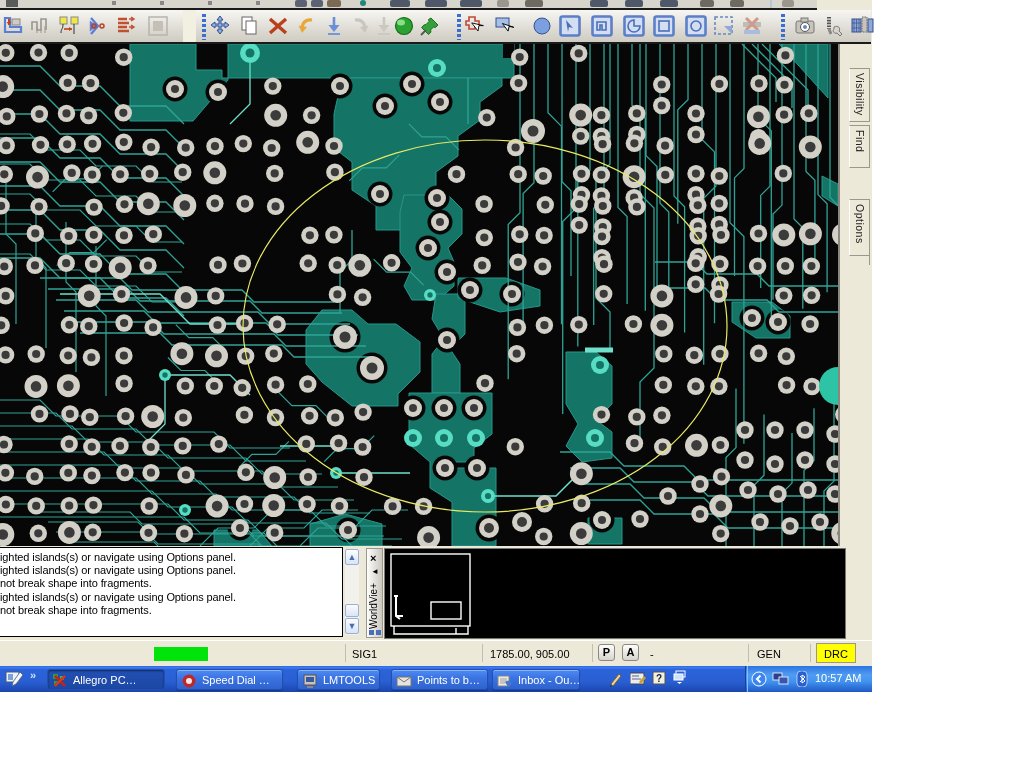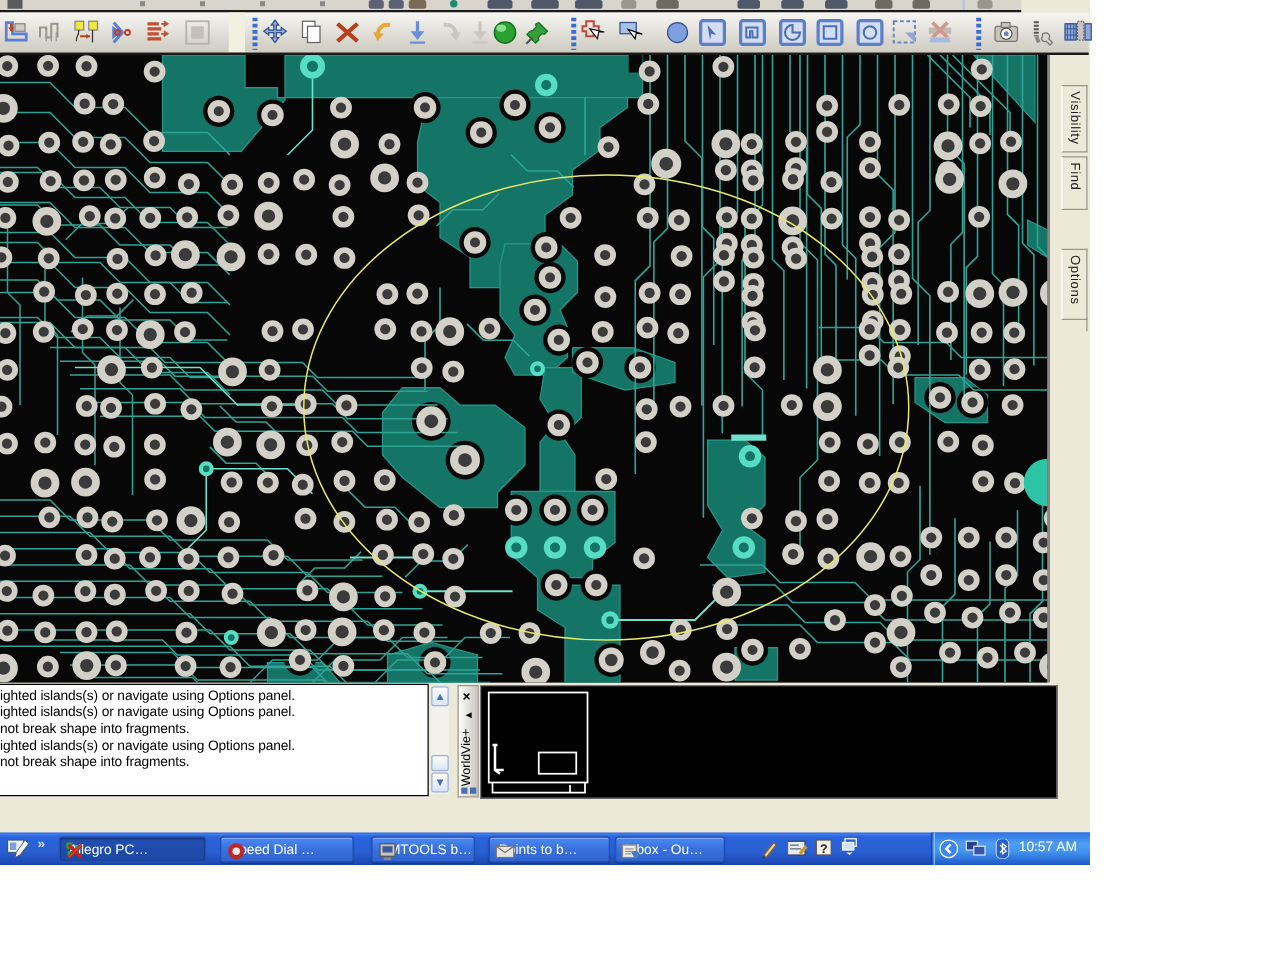--- a/index.html
+++ b/index.html
@@ -14,21 +14,21 @@
 #canvasedge { position:absolute; left:838px; top:44px; width:2px; height:502px; background:#8a877f; }
 .tab { position:absolute; left:849px; width:21px; background:#ece9d8; border:1px solid #9a978f; border-left:1px solid #fff; }
 .tab span { position:absolute; left:4px; top:4px; font-size:10.5px; color:#222; writing-mode:vertical-rl; letter-spacing:0.5px; }
 #msg { position:absolute; left:-2px; top:547px; width:345px; height:90px; background:#fff; border:1px solid #000; font-size:11px; color:#000; line-height:13.2px; letter-spacing:-0.1px; padding:3px 0 0 1px; white-space:nowrap; overflow:hidden; }
 #sb { position:absolute; left:345px; top:549px; width:14px; height:86px; background:#f2f1ec; }
 .sbb { position:absolute; left:0; width:14px; height:16px; background:linear-gradient(#fdfdfb,#d8e4f8); border:1px solid #9ab0d8; border-radius:2px; color:#4a6fb8; font-size:9px; text-align:center; line-height:14px; font-weight:bold; }
 #wvstrip { position:absolute; left:366px; top:548px; width:17px; height:90px; background:linear-gradient(90deg,#fdfdfb,#cac7bf); border:1px solid #9a978f; }
 #wvpanel { position:absolute; left:384px; top:548px; width:462px; height:91px; background:#000; border:1px solid #777; }
 #status { position:absolute; left:0; top:640px; width:872px; height:26px; background:#ece9d8; border-top:1px solid #fff; font-size:11px; color:#000; }
 #taskbar { position:absolute; left:0; top:666px; width:872px; height:26px; background:linear-gradient(#2c62d6 0%,#3f7cf0 5%,#2b63da 14%,#2a5fd2 60%,#1e4cb8 90%,#1a44a8 100%); }
-.tbtn { position:absolute; top:3px; height:21px; border-radius:3px; background:linear-gradient(#4e8bf4,#3a72e0 45%,#2f63cf); border:1px solid #2250b0; box-shadow:inset 0 1px 0 rgba(255,255,255,.35), 0 1px 1px rgba(0,0,0,.25); color:#fff; font-size:11px; line-height:21px; white-space:nowrap; overflow:hidden; padding-left:7px; }
+.tbtn { position:absolute; top:3px; height:21px; border-radius:3px; background:linear-gradient(#4e8bf4,#3a72e0 45%,#2f63cf); border:1px solid #2250b0; box-shadow:inset 0 1px 0 rgba(255,255,255,.35), 0 1px 1px rgba(0,0,0,.25); color:#fff; font-size:11px; line-height:21px; white-space:nowrap; overflow:hidden; padding-left:25px; }
 .tbtn svg, .tbtn .tic { position:absolute; left:4px; top:2.5px; }
 </style></head>
 <body>
 <div id="app">
   <div id="strip">
       <div style="position:absolute;left:6px;top:0;width:12px;height:7px;background:#5a5a5a"></div>
 <div style="position:absolute;left:112px;top:1px;width:4px;height:4px;background:#888"></div>
 <div style="position:absolute;left:160px;top:1px;width:4px;height:4px;background:#888"></div>
 <div style="position:absolute;left:208px;top:1px;width:4px;height:4px;background:#888"></div>
 <div style="position:absolute;left:256px;top:1px;width:4px;height:4px;background:#888"></div>
@@ -1034,20 +1034,35 @@
   </div>
   <div id="wvpanel">
       <svg width="462" height="91" viewBox="0 0 462 91" style="position:absolute;left:0;top:0">
 <rect x="6" y="5" width="79" height="72" fill="none" stroke="#fff" stroke-width="1.4"></rect>
 <polyline points="9,77 9,85 83,85 83,77" fill="none" stroke="#fff" stroke-width="1.4"></polyline>
 <path d="M71 85v-6" stroke="#fff" stroke-width="1.4"></path>
 <rect x="46" y="53" width="30" height="17" fill="none" stroke="#fff" stroke-width="1.4"></rect>
 <path d="M11 47v20l4 3M9 47h4M12 67h6" stroke="#fff" stroke-width="2" fill="none"></path>
 </svg>
     </div>
+  <div id="status">
+    <div style="position:absolute;left:345px;top:3px;width:1px;height:18px;background:#c0bdb3"></div>
+    <div style="position:absolute;left:482px;top:3px;width:1px;height:18px;background:#c0bdb3"></div>
+    <div style="position:absolute;left:592px;top:3px;width:1px;height:18px;background:#c0bdb3"></div>
+    <div style="position:absolute;left:748px;top:3px;width:1px;height:18px;background:#c0bdb3"></div>
+    <div style="position:absolute;left:810px;top:3px;width:1px;height:18px;background:#c0bdb3"></div>
+    <div style="position:absolute;left:154px;top:6px;width:54px;height:14px;background:#00e409"></div>
+    <div style="position:absolute;left:352px;top:7px">SIG1</div>
+    <div style="position:absolute;left:490px;top:7px">1785.00, 905.00</div>
+    <div style="position:absolute;left:598px;top:3px;width:17px;height:17px;border:1px solid #888;border-radius:3px;background:linear-gradient(#fdfdfb,#d8d5cd);text-align:center;line-height:15px;font-weight:bold">P</div>
+    <div style="position:absolute;left:622px;top:3px;width:17px;height:17px;border:1px solid #888;border-radius:3px;background:linear-gradient(#fdfdfb,#d8d5cd);text-align:center;line-height:15px;font-weight:bold">A</div>
+    <div style="position:absolute;left:650px;top:7px">-</div>
+    <div style="position:absolute;left:757px;top:7px">GEN</div>
+    <div style="position:absolute;left:816px;top:2px;width:40px;height:20px;background:#ffff00;border:1px solid #9a978f;text-align:center;line-height:20px">DRC</div>
+  </div>
   <div id="taskbar">
     <svg class="tic" width="20" height="18" viewBox="0 0 20 18" style="position:absolute;left:4px;top:4px">
         <rect x="2" y="2" width="13" height="10" fill="#eef3fb" stroke="#44597e"></rect>
         <rect x="4" y="4" width="5" height="6" fill="#7aa2d8"></rect>
         <path d="M16 2l3 3-7 9-4 2 1-4z" fill="#f4f6fa" stroke="#44597e" stroke-width="0.8"></path>
       </svg>
     <div style="position:absolute;left:30px;top:3px;color:#cfe0ff;font-size:11px;font-weight:bold">»</div>
     <div class="tbtn" style="left:47px;width:118px;background:linear-gradient(#2250b4,#1c47a4);box-shadow:inset 0 1px 2px rgba(0,0,0,.5)">
       <svg width="16" height="16" viewBox="0 0 16 16">
           <rect x="1" y="1" width="5" height="5" fill="#2f9e3a"></rect>

